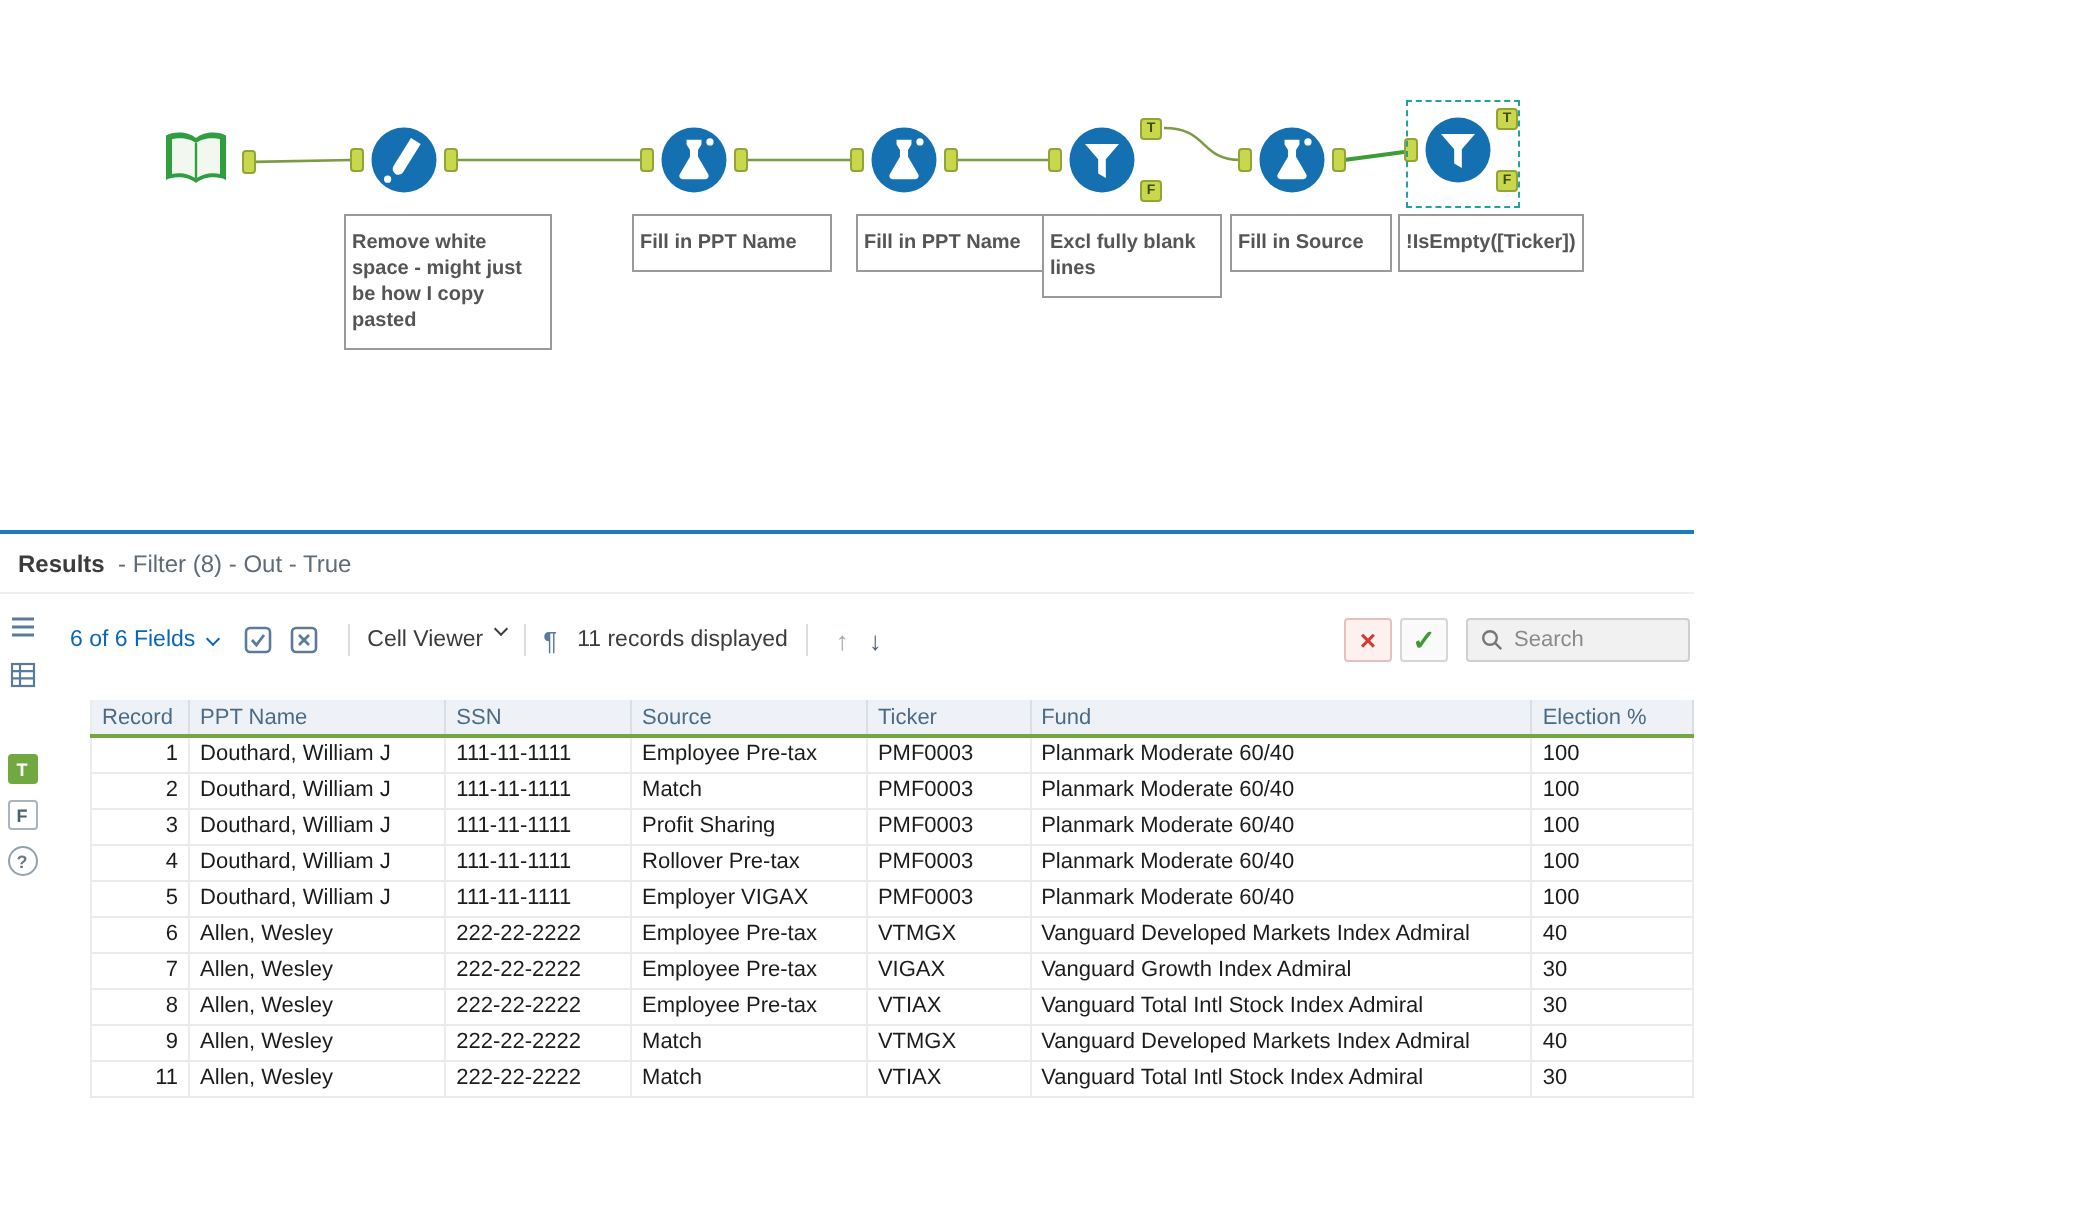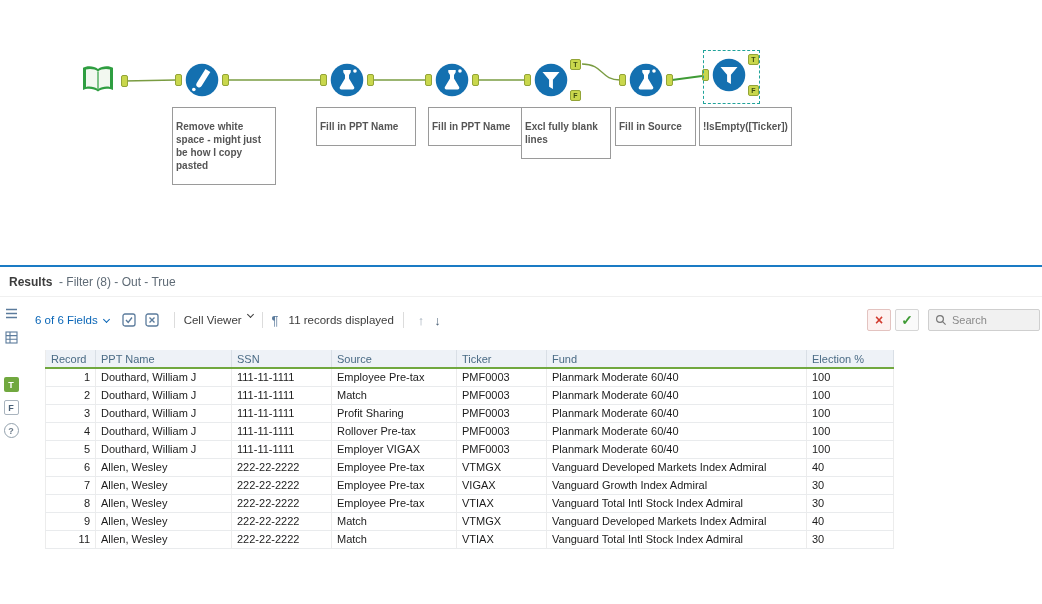--- a/index.html
+++ b/index.html
@@ -9,25 +9,25 @@
 
   
   .canvas { position:absolute; left:0; top:0; width:1042px; height:265px; background:#fff; }
   .connections { position:absolute; left:0; top:0; pointer-events:none; }
   .connections path { stroke:#7a9c42; stroke-width:1.3; fill:none; }
   .connections path.sel { stroke:#3f9b35; stroke-width:2; }
   .tool { position:absolute; width:34px; height:34px; }
   .tool-input { width:40px; height:36px; }
   .anchor { position:absolute; width:7px; height:12px; background:#c9d74c; border:1px solid #93a437; border-radius:2px; }
   .anchor-tf { width:11px; height:11px; font-size:7px; font-weight:bold; color:#3e4d12; display:flex; align-items:center; justify-content:center; line-height:1; }
-  .annotation { position:absolute; background:#fff; border:1px solid #9a9a9a; color:#555; font-size:10px; font-weight:600; line-height:1.3; padding:12px 3px; }
+  .annotation { position:absolute; background:#fff; border:1px solid #9a9a9a; color:#555; font-size:10px; font-weight:600; line-height:1.3; padding:7px 3px; }
   .selection-box { position:absolute; border:1px dashed #20a39a; }
 
   
-  .results { position:absolute; left:0; top:265px; width:1042px; height:339px; background:#fff; border-top:2px solid #1a7bc4; }
+  .results { position:absolute; left:0; top:265px; width:847px; height:339px; background:#fff; border-top:2px solid #1a7bc4; }
   .results-title { height:30px; display:flex; align-items:center; padding-left:9px; font-size:12px; border-bottom:1px solid #f0f0f0; }
   .rt-bold { font-weight:bold; color:#3c3c3c; }
   .rt-rest { color:#5f6b76; white-space:pre; }
   .results-body { position:relative; height:307px; }
   .rail { position:absolute; left:0; top:0; width:22px; height:100%; display:flex; flex-direction:column; align-items:center; }
   .rail-btn { display:flex; align-items:center; justify-content:center; width:15px; height:15px; cursor:pointer; }
   .rail-true  { background:#71a83f; color:#fff; border-radius:2px; font-size:9px; font-weight:bold; }
   .rail-false { background:#fff; border:1px solid #a9b4be; color:#4a6076; border-radius:2px; font-size:9px; font-weight:bold; }
   .rail-help  { border:1px solid #93a1ad; border-radius:50%; color:#6b7a89; font-size:9px; font-weight:bold; }
   .content { margin-left:22px; height:100%; }

